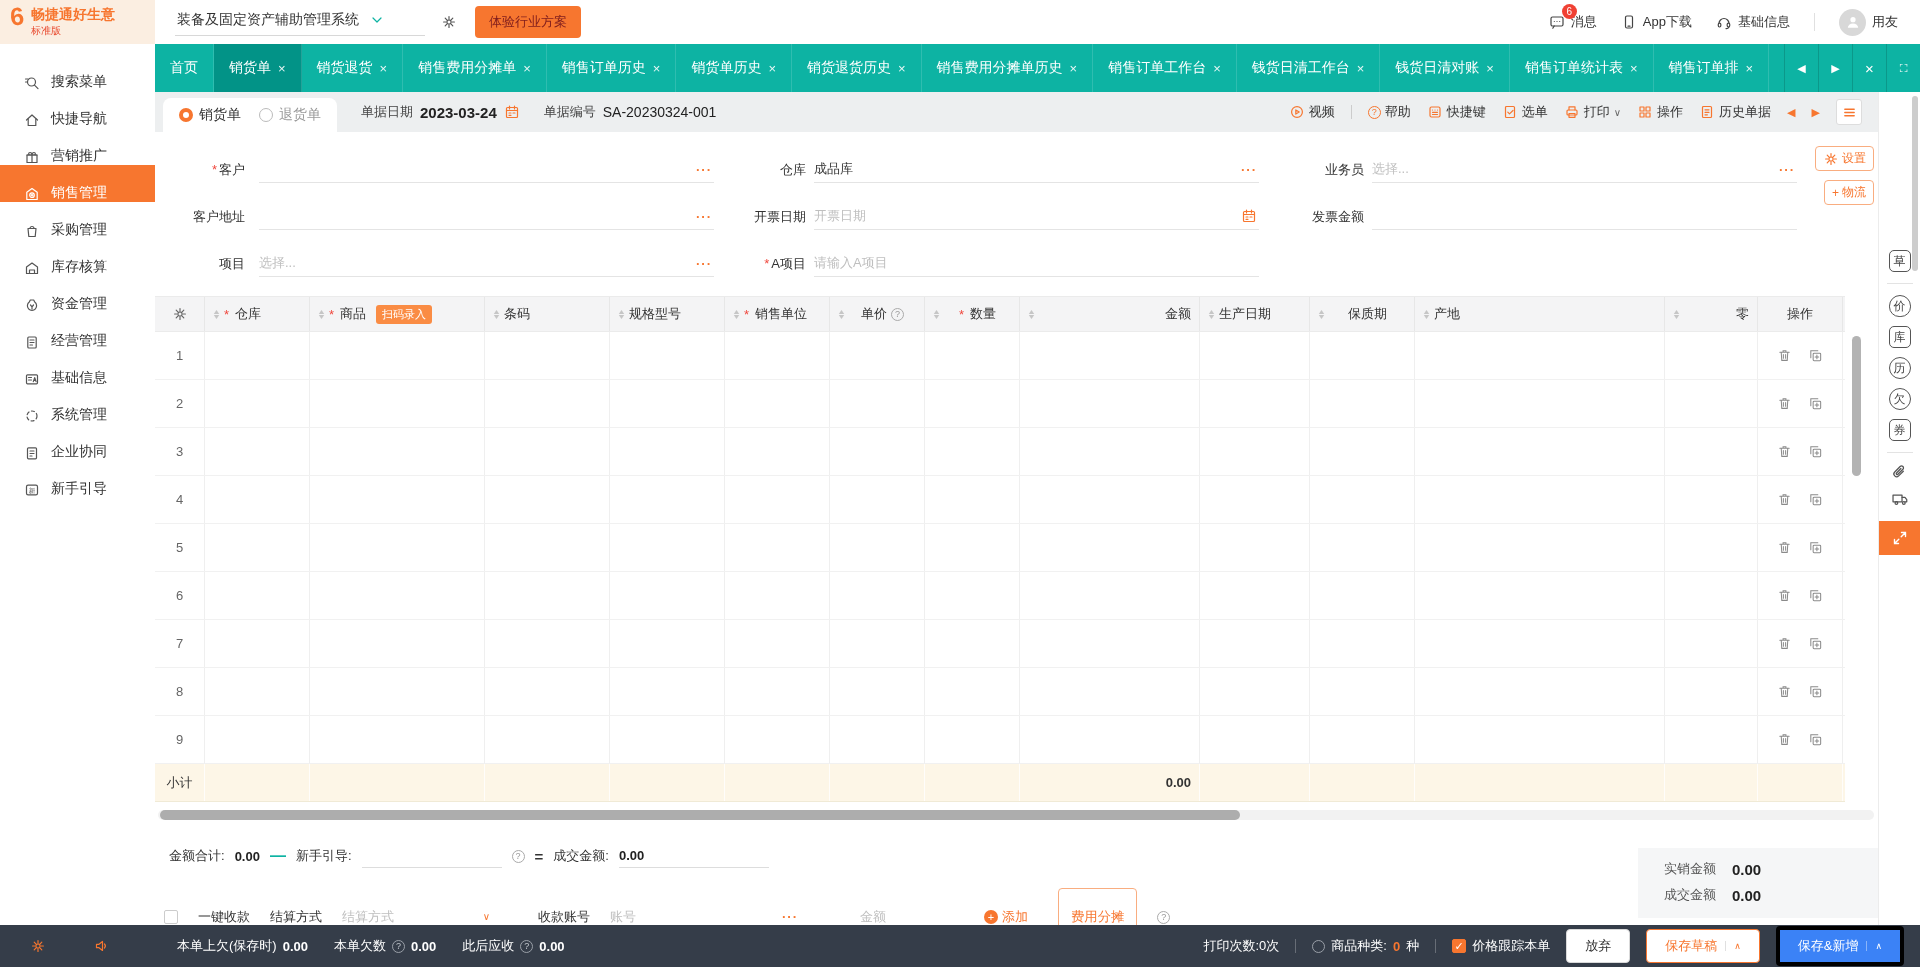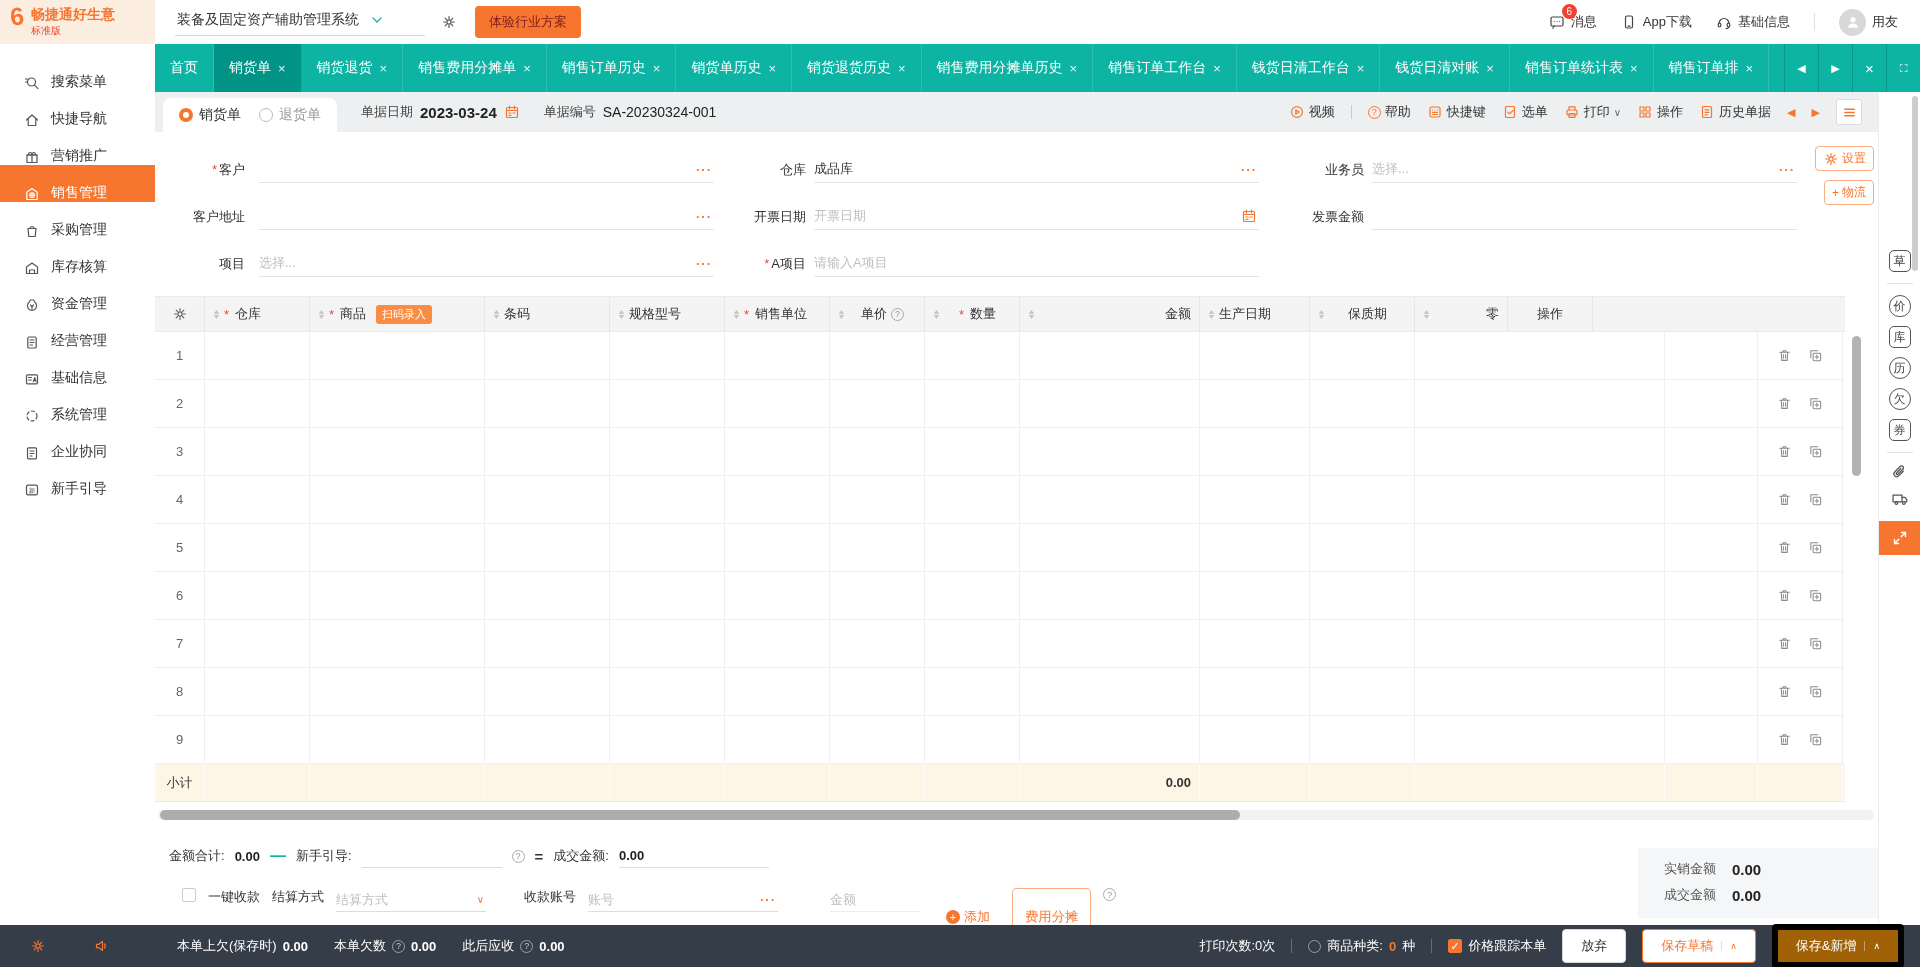--- a/index.html
+++ b/index.html
@@ -110,21 +110,21 @@
   .v-thumb{position:absolute;left:1697px;top:40px;width:9px;height:140px;background:#b3b3b3;border-radius:5px;cursor:pointer}
   .h-scroll{position:absolute;left:3px;top:678px;width:1716px;height:10px;background:#f2f2f2;border-radius:5px}
   .h-thumb{position:absolute;left:2px;top:0;height:10px;width:1080px;background:#adadad;border-radius:5px;cursor:pointer}
   
   .sumA{position:absolute;left:14px;top:712px;display:flex;align-items:center;gap:10px}
   .s-label{color:#333}
   .s-val{font-weight:bold;color:#222}
   .minus{color:#0db3a3;font-weight:bold;font-size:16px}
   .equal{color:#333;font-weight:bold;font-size:15px}
   .u-box{position:relative;height:24px;border-bottom:1px solid #ddd;display:flex;align-items:center}
-  .sumB{position:absolute;left:27px;top:756px;display:flex;gap:12px}
+  .sumB{position:absolute;left:9px;top:756px;display:flex;align-items:center;gap:20px}
   .cbox{width:14px;height:14px;border:1px solid #ccc;border-radius:2px;background:#fff;flex:none;cursor:pointer}
   .sel-chev{position:absolute;right:2px;color:#f7762f;font-size:10px}
   .add-link{display:flex;align-items:center;gap:4px;color:#f7762f;cursor:pointer;margin-left:14px}
   .plus-ic{width:14px;height:14px;border-radius:50%;background:#f7762f;color:#fff;font-size:11px;line-height:14px;text-align:center}
   .share-btn{border:1px solid #f9ad80;color:#f7762f;background:#fff;border-radius:4px;padding:19px 12px;cursor:pointer;margin-left:10px}
   .sum-panel{position:absolute;right:0;top:716px;width:240px;height:70px;background:#f5f6f7;padding:12px 0 0 26px}
   .sp-row{display:flex;align-items:center;gap:16px;margin-bottom:8px}
   .sp-label{color:#555}
   .sp-val{font-size:15px;font-weight:bold;color:#222}
   
@@ -147,21 +147,21 @@
   .ft-group{display:flex;align-items:center;gap:26px;margin-left:22px}
   .ft-val{font-weight:bold}
   .ft-q{width:13px;height:13px;border:1px solid #9aa0a8;border-radius:50%;color:#c3c8ce;font-size:9px;
         display:inline-flex;align-items:center;justify-content:center}
   .ft-right{margin-left:auto;display:flex;align-items:center;gap:16px;padding-right:16px}
   .ft-div{width:1px;height:14px;background:rgba(255,255,255,.25)}
   .cbox.on{background:#f7762f;border-color:#f7762f;color:#fff;font-size:11px;line-height:13px;text-align:center}
   .btn{border-radius:4px;padding:7px 18px;font-size:13px;cursor:pointer;display:flex;align-items:center;gap:8px;white-space:nowrap}
   .btn.plain{background:#fff;color:#333;border:1px solid #d9d9d9}
   .btn.ghost{background:#fff;color:#f7762f;border:1px solid #f7762f}
-  .btn.primary{background:#a16207;color:#fff;border:6px solid #000000}
+  .btn.primary{background:#3b82f6;color:#fff;border:4px solid #000000}
   .btn .caret{font-size:9px;border-left:1px solid rgba(0,0,0,.12);padding-left:8px}
   .btn.primary .caret{border-left:1px solid rgba(255,255,255,.4)}
   .goods-num{color:#f7762f;font-weight:bold}
 </style>
 </head>
 <body>
 
 <div class="app">
 
   <header class="top">
@@ -677,20 +677,29 @@
               <span>生产日期</span>
             </span>
           </div>
           <div class="g-cell h-cell a-c" style="width: 105px;">
             <span class="sort">
               <i>▲</i>
               <i>▼</i>
             </span>
             <span class="h-label-wrap">
               <span>保质期</span>
+            </span>
+          </div>
+          <div class="g-cell h-cell" style="width: 250px;">
+            <span class="sort">
+              <i>▲</i>
+              <i>▼</i>
+            </span>
+            <span class="h-label-wrap">
+              <span>产地</span>
             </span>
           </div>
           <div class="g-cell h-cell a-right" style="width: 93px;">
             <span class="sort">
               <i>▲</i>
               <i>▼</i>
             </span>
             <span class="h-label-wrap">
               <span>零</span>
             </span>

